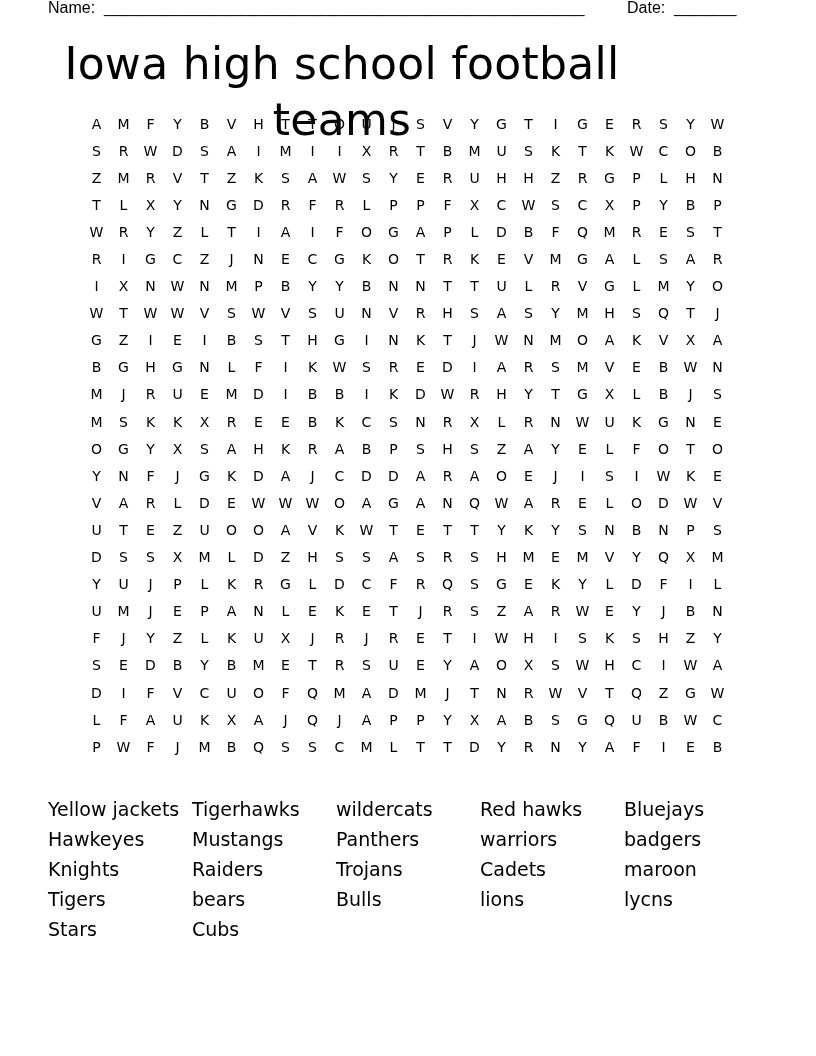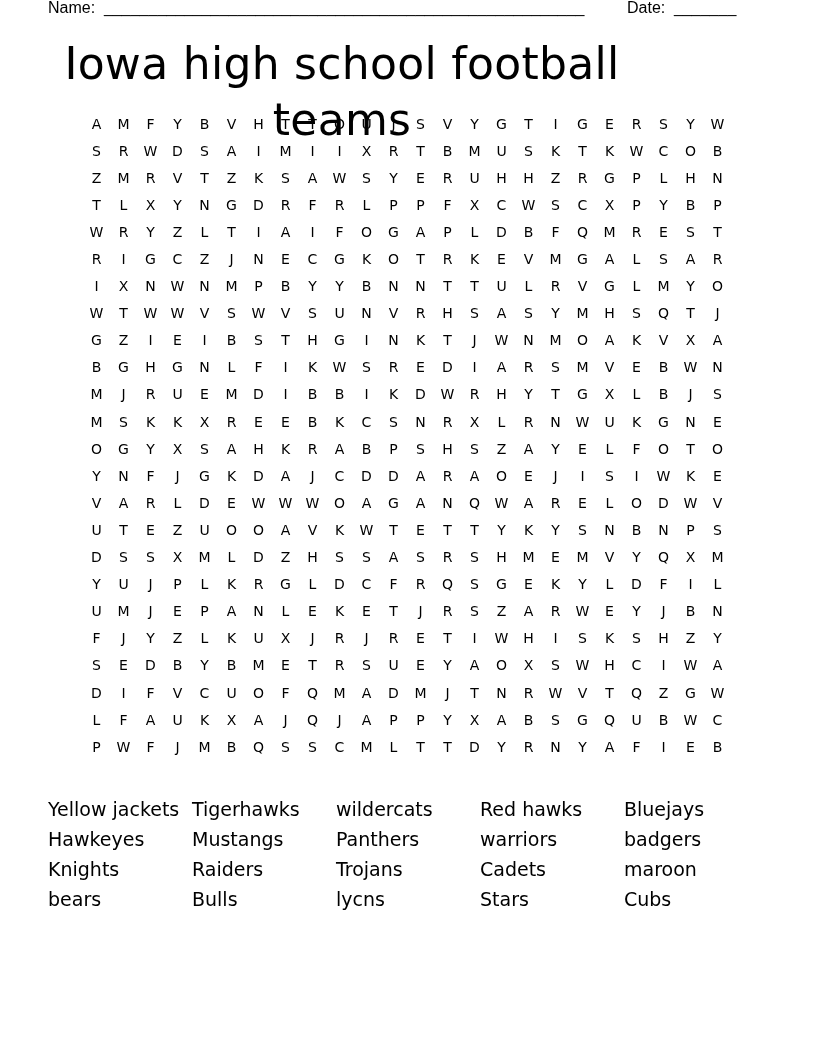--- a/index.html
+++ b/index.html
@@ -631,18 +631,20 @@
     <div class="word">Hawkeyes</div>
     <div class="word">Mustangs</div>
     <div class="word">Panthers</div>
     <div class="word">warriors</div>
     <div class="word">badgers</div>
     <div class="word">Knights</div>
     <div class="word">Raiders</div>
     <div class="word">Trojans</div>
     <div class="word">Cadets</div>
     <div class="word">maroon</div>
+    <div class="word">Tigers</div>
     <div class="word">bears</div>
     <div class="word">Bulls</div>
+    <div class="word">lions</div>
     <div class="word">lycns</div>
     <div class="word">Stars</div>
     <div class="word">Cubs</div>
   </div>
 
 </body></html>

